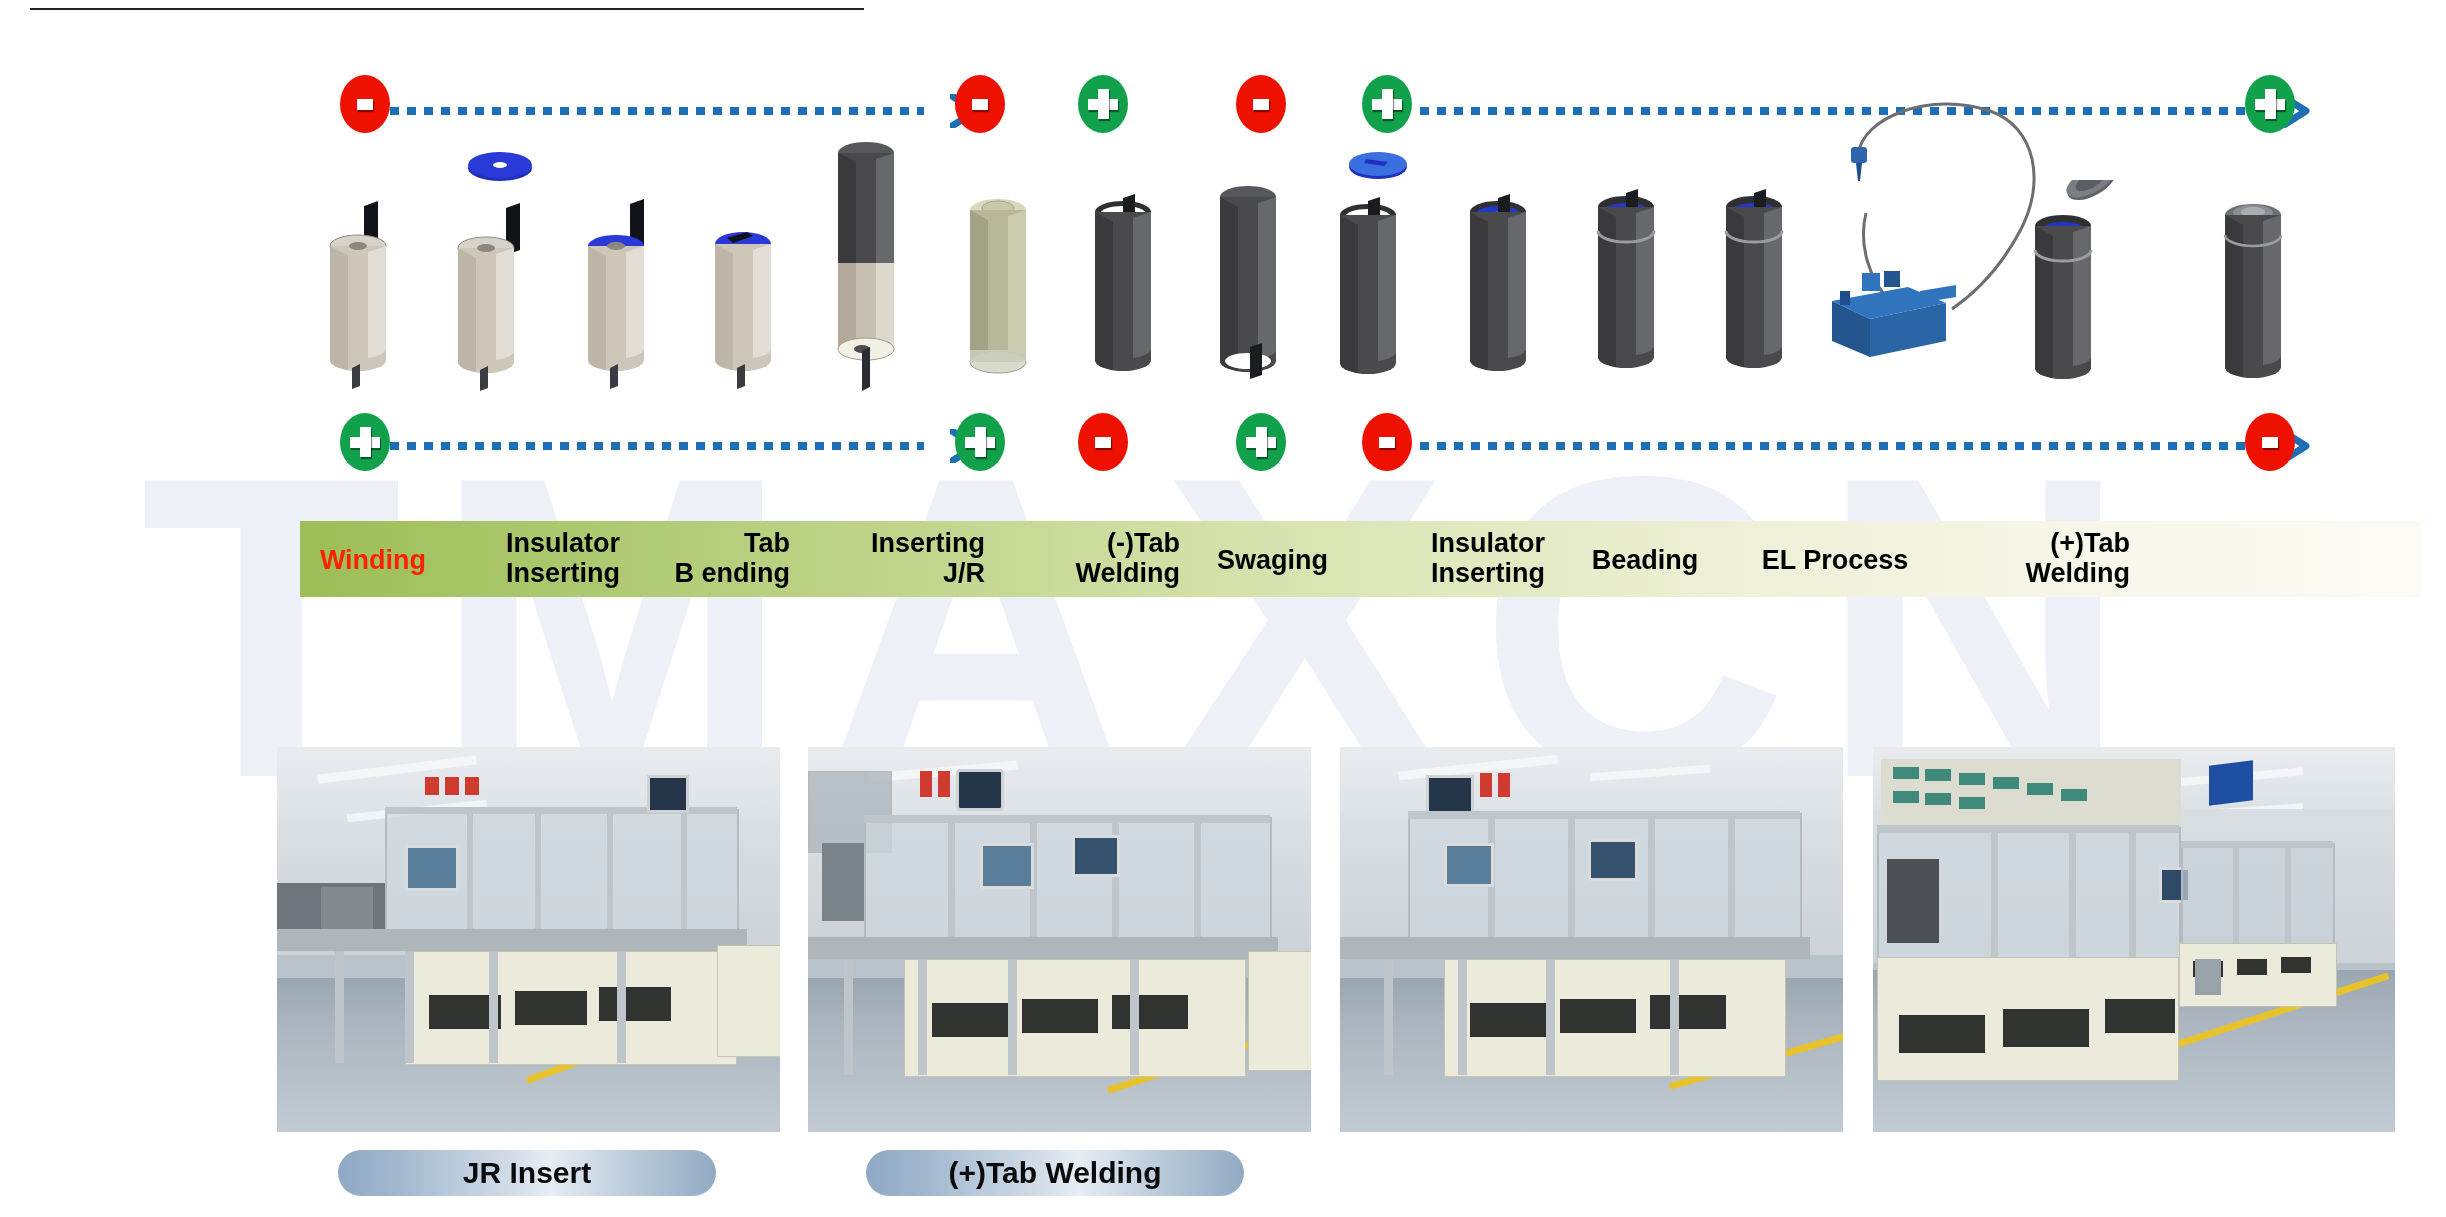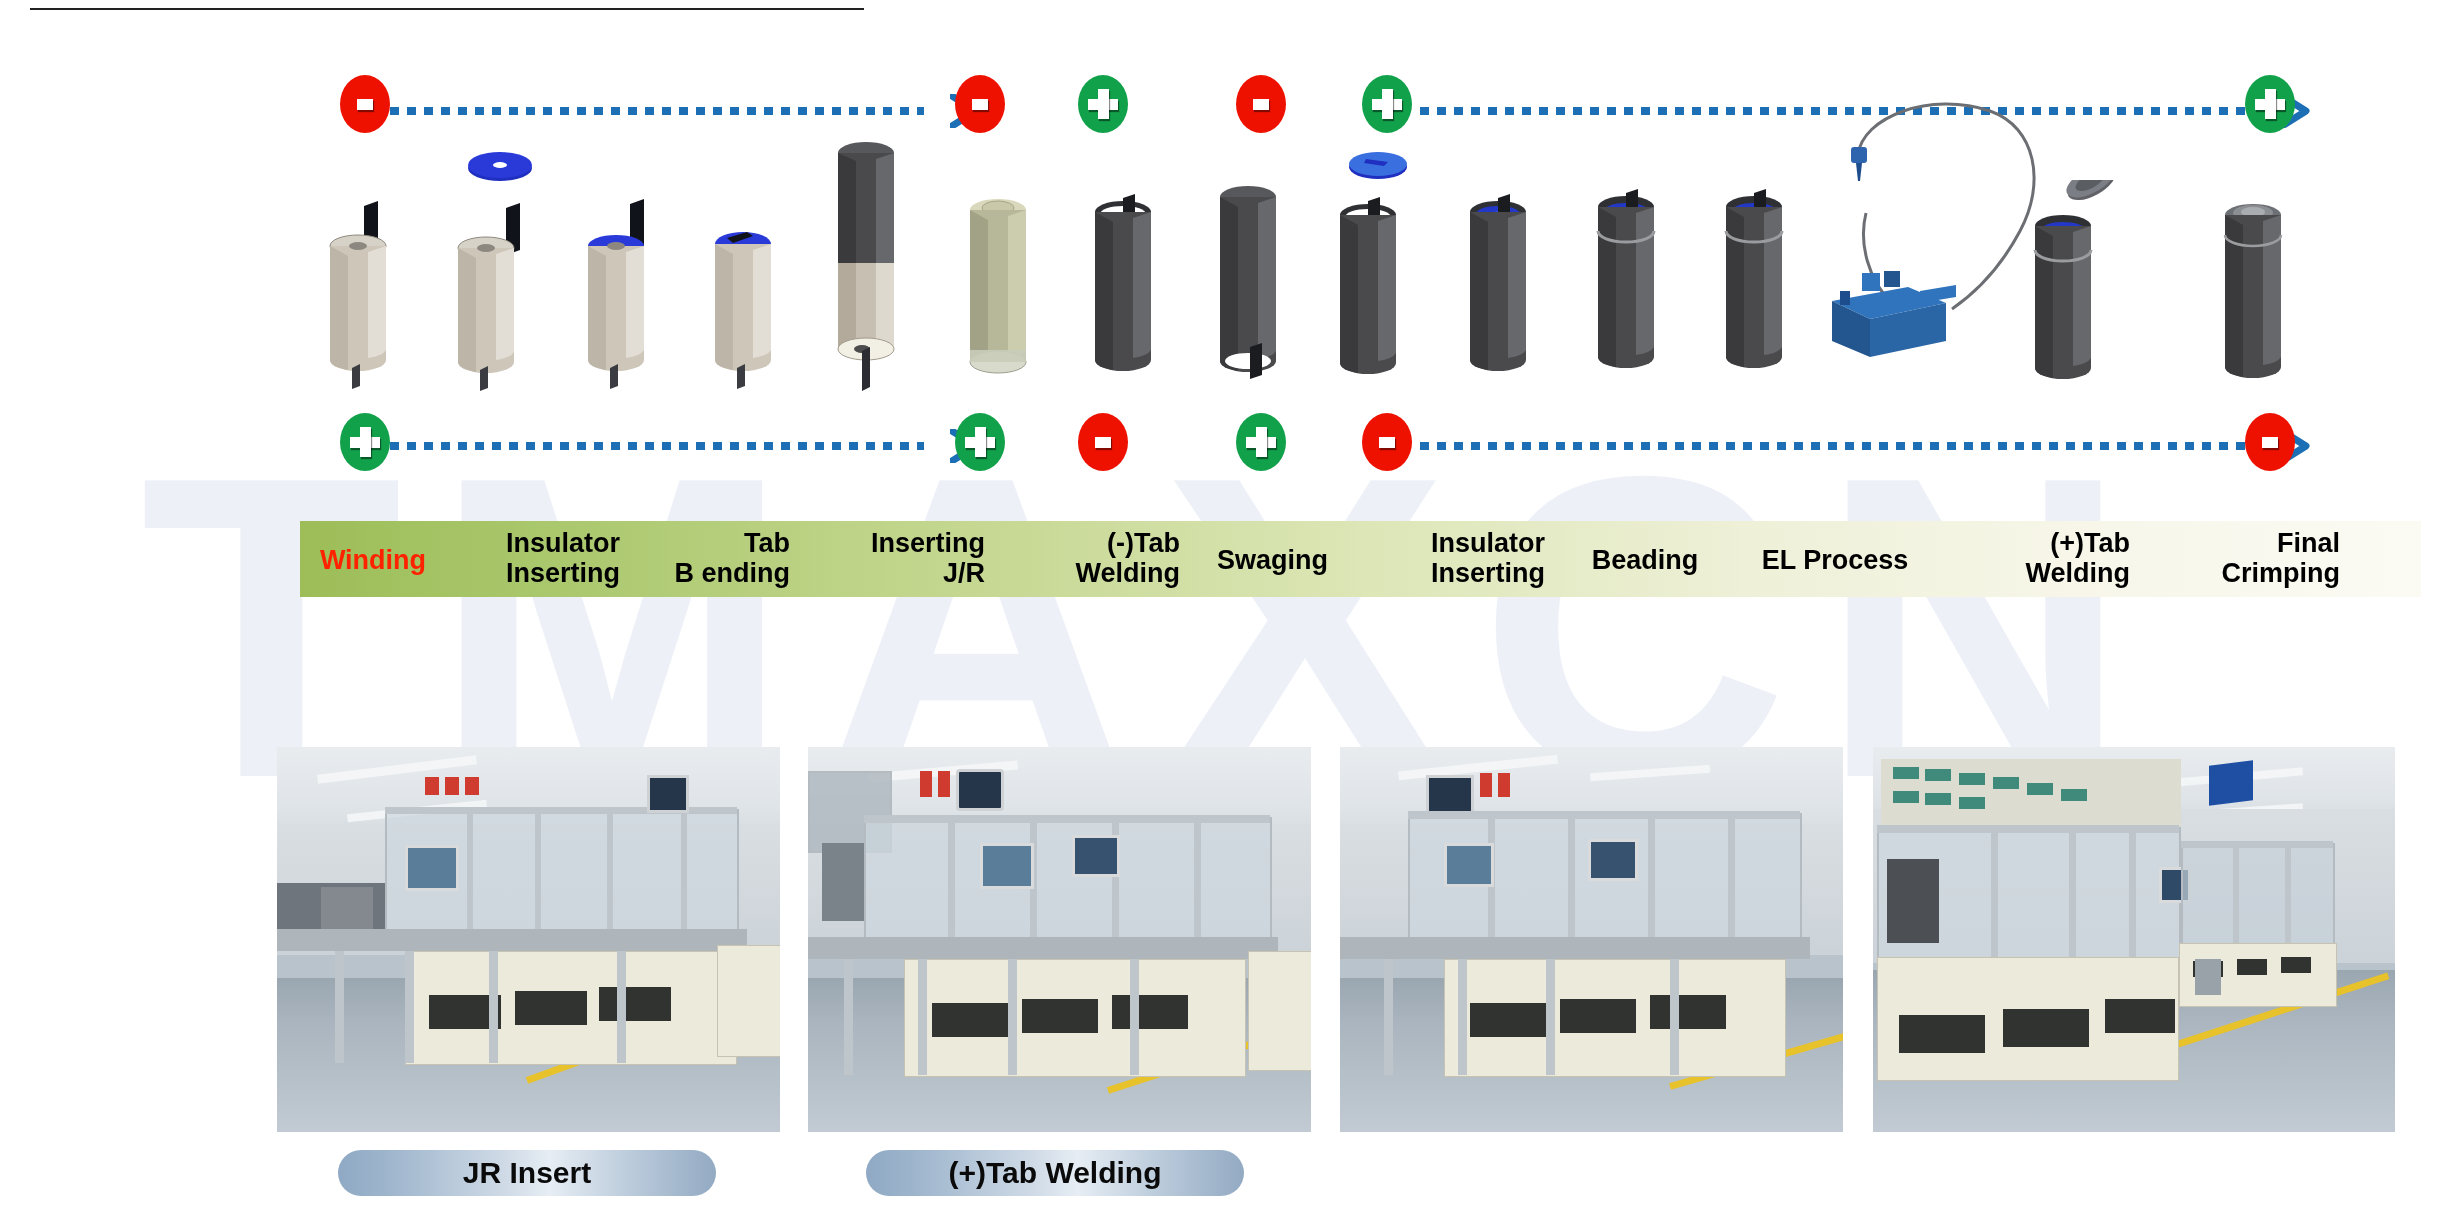--- a/index.html
+++ b/index.html
@@ -419,24 +419,20 @@
   </div>
   <div class="proc-label" style="left:1555px;top:545px;width:180px;">
     <span>Beading</span>
   </div>
   <div class="proc-label" style="left:1735px;top:545px;width:200px;">
     <span>EL Process</span>
   </div>
   <div class="proc-label two-line" style="left:1940px;width:190px;">
     <span>(+)Tab</span><br>
     <span>Welding</span>
-  </div>
-  <div class="proc-label two-line" style="left:2140px;width:200px;">
-    <span>Final</span><br>
-    <span>Crimping</span>
   </div>
 
   <div class="photo" style="left:277px;top:747px;width:503px;height:385px;">
     <div class="ph-ceiling"></div>
     <div class="ph-light" style="left:40px;top:18px;width:160px;height:9px;transform:rotate(-7deg);"></div>
     <div class="ph-light" style="left:70px;top:60px;width:140px;height:8px;transform:rotate(-6deg);"></div>
     <div class="ph-wall"></div>
     <div class="ph-floor"></div>
     <div class="ph-yellow" style="left:250px;top:330px;width:290px;transform:rotate(-20deg);"></div>
     <div class="ph-rack" style="left:0px;top:136px;width:108px;height:62px;background:#6f757c;"></div>

